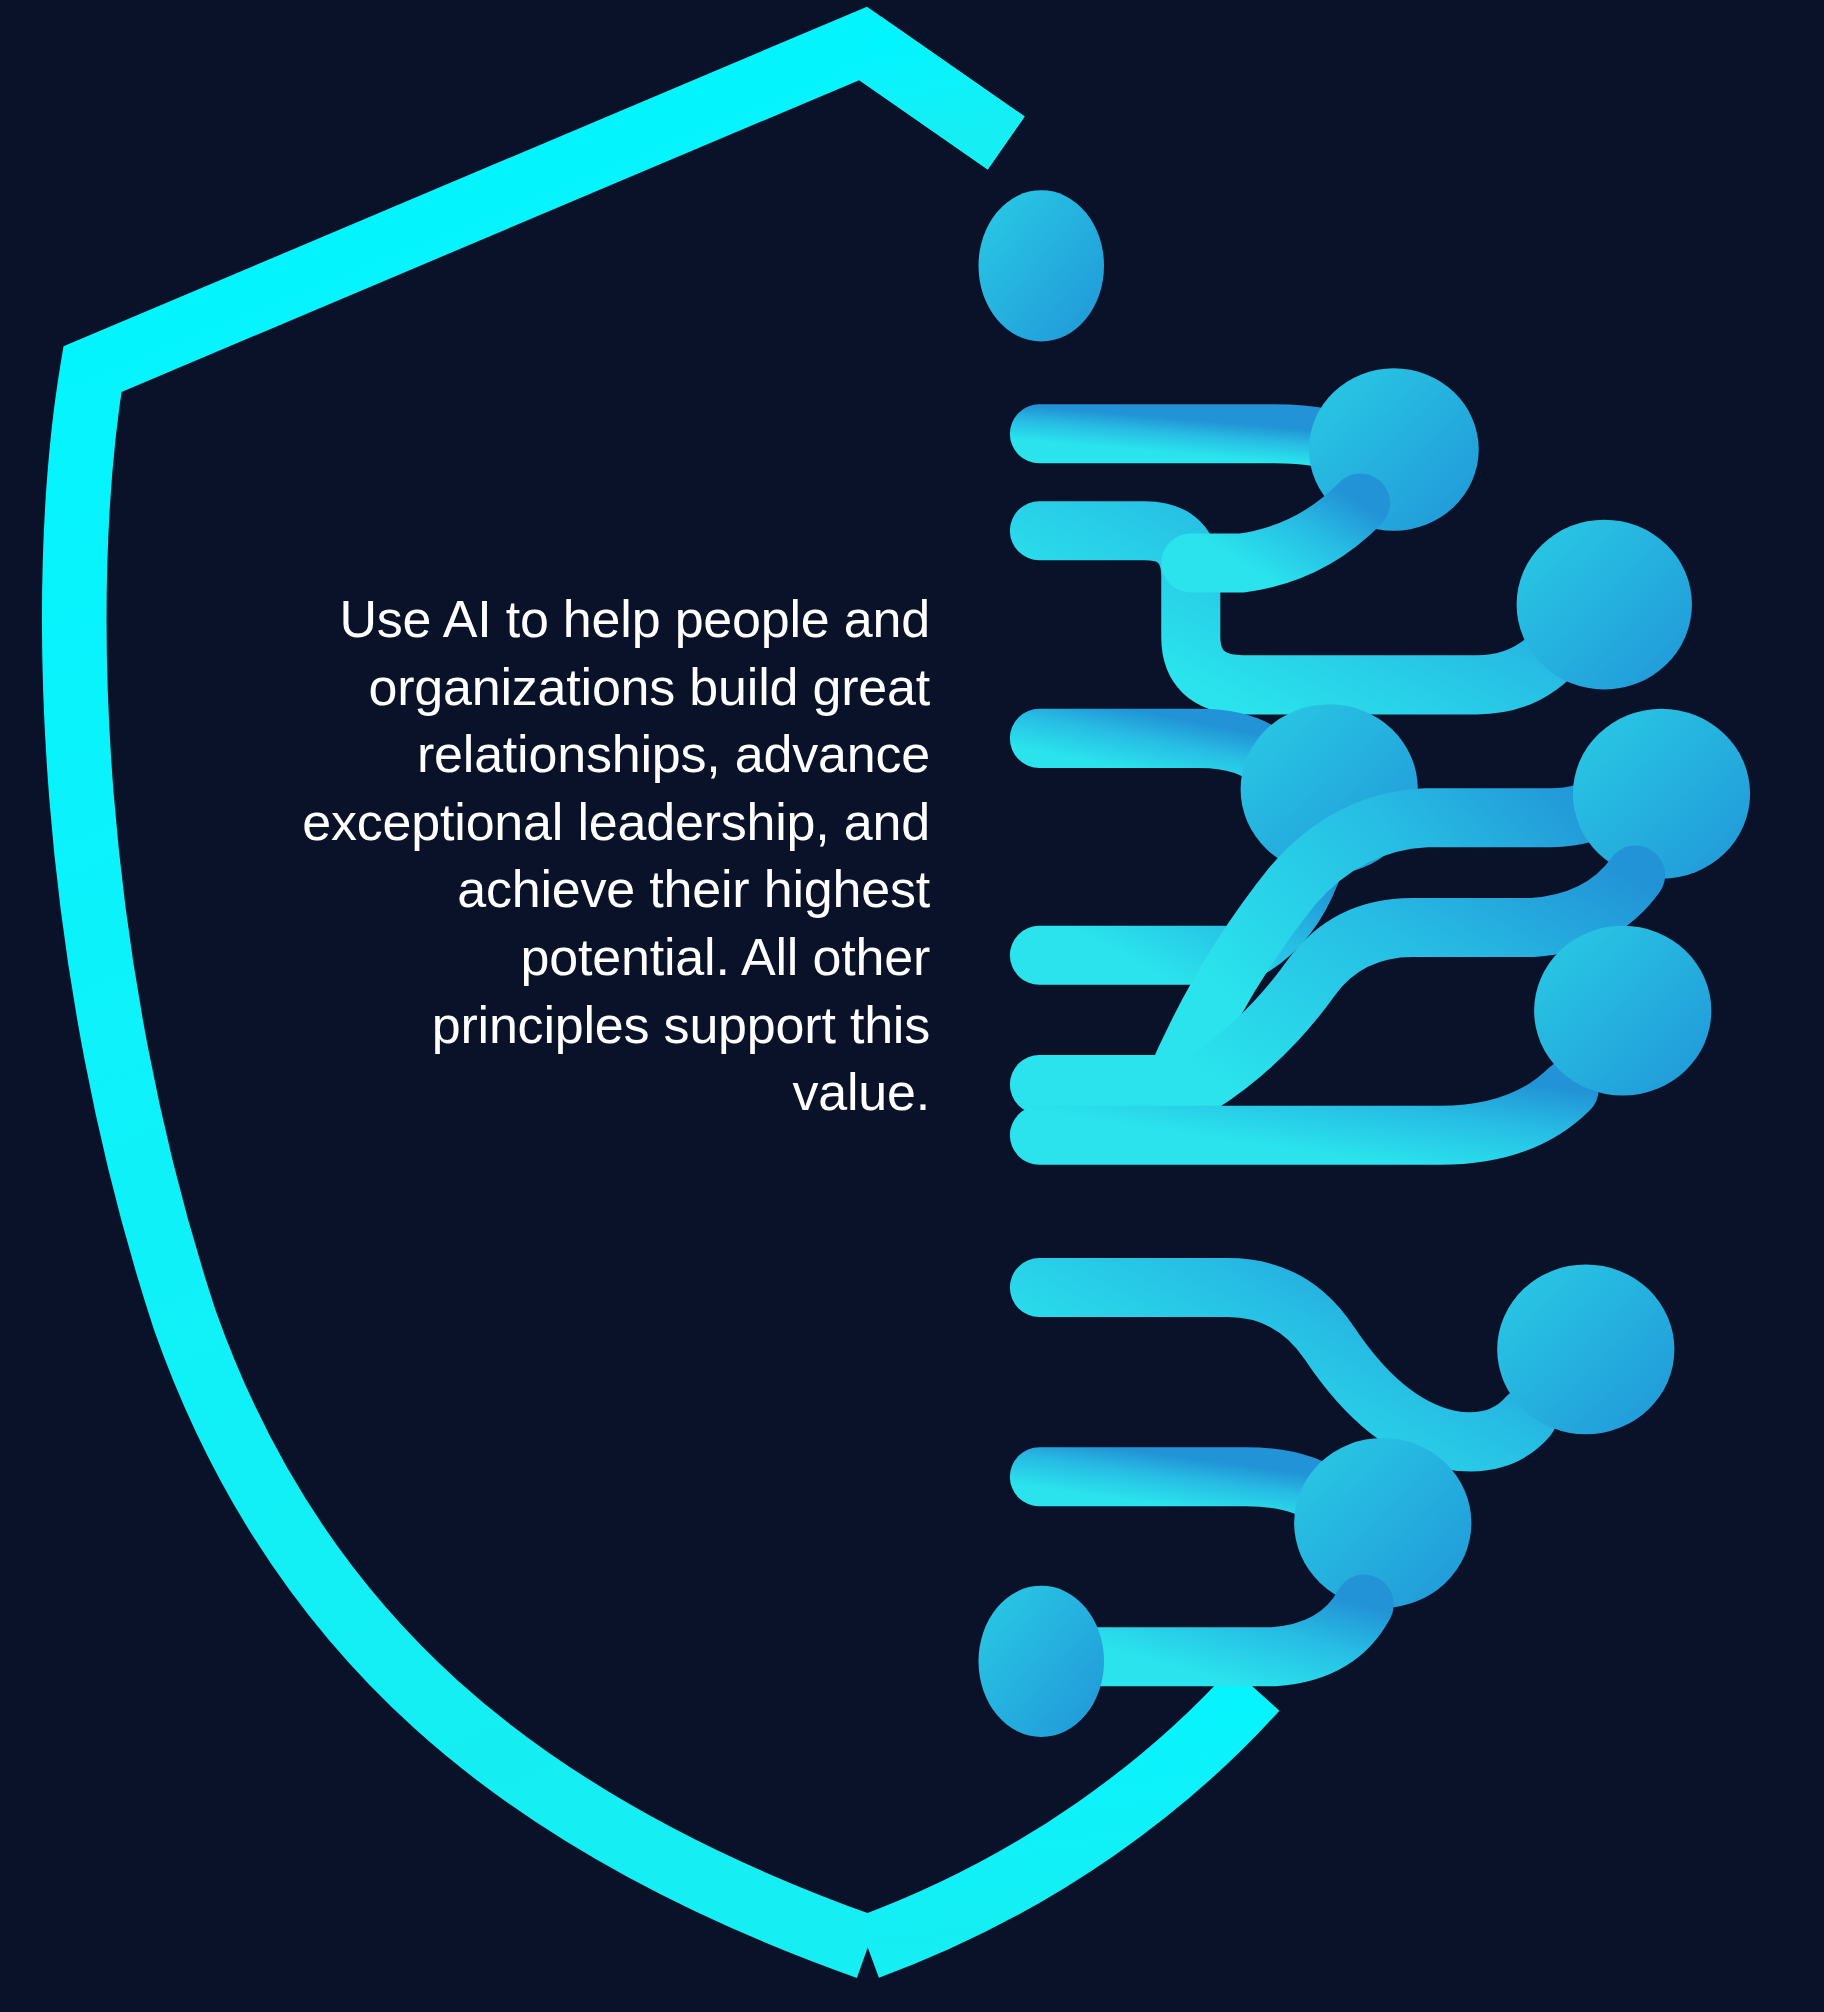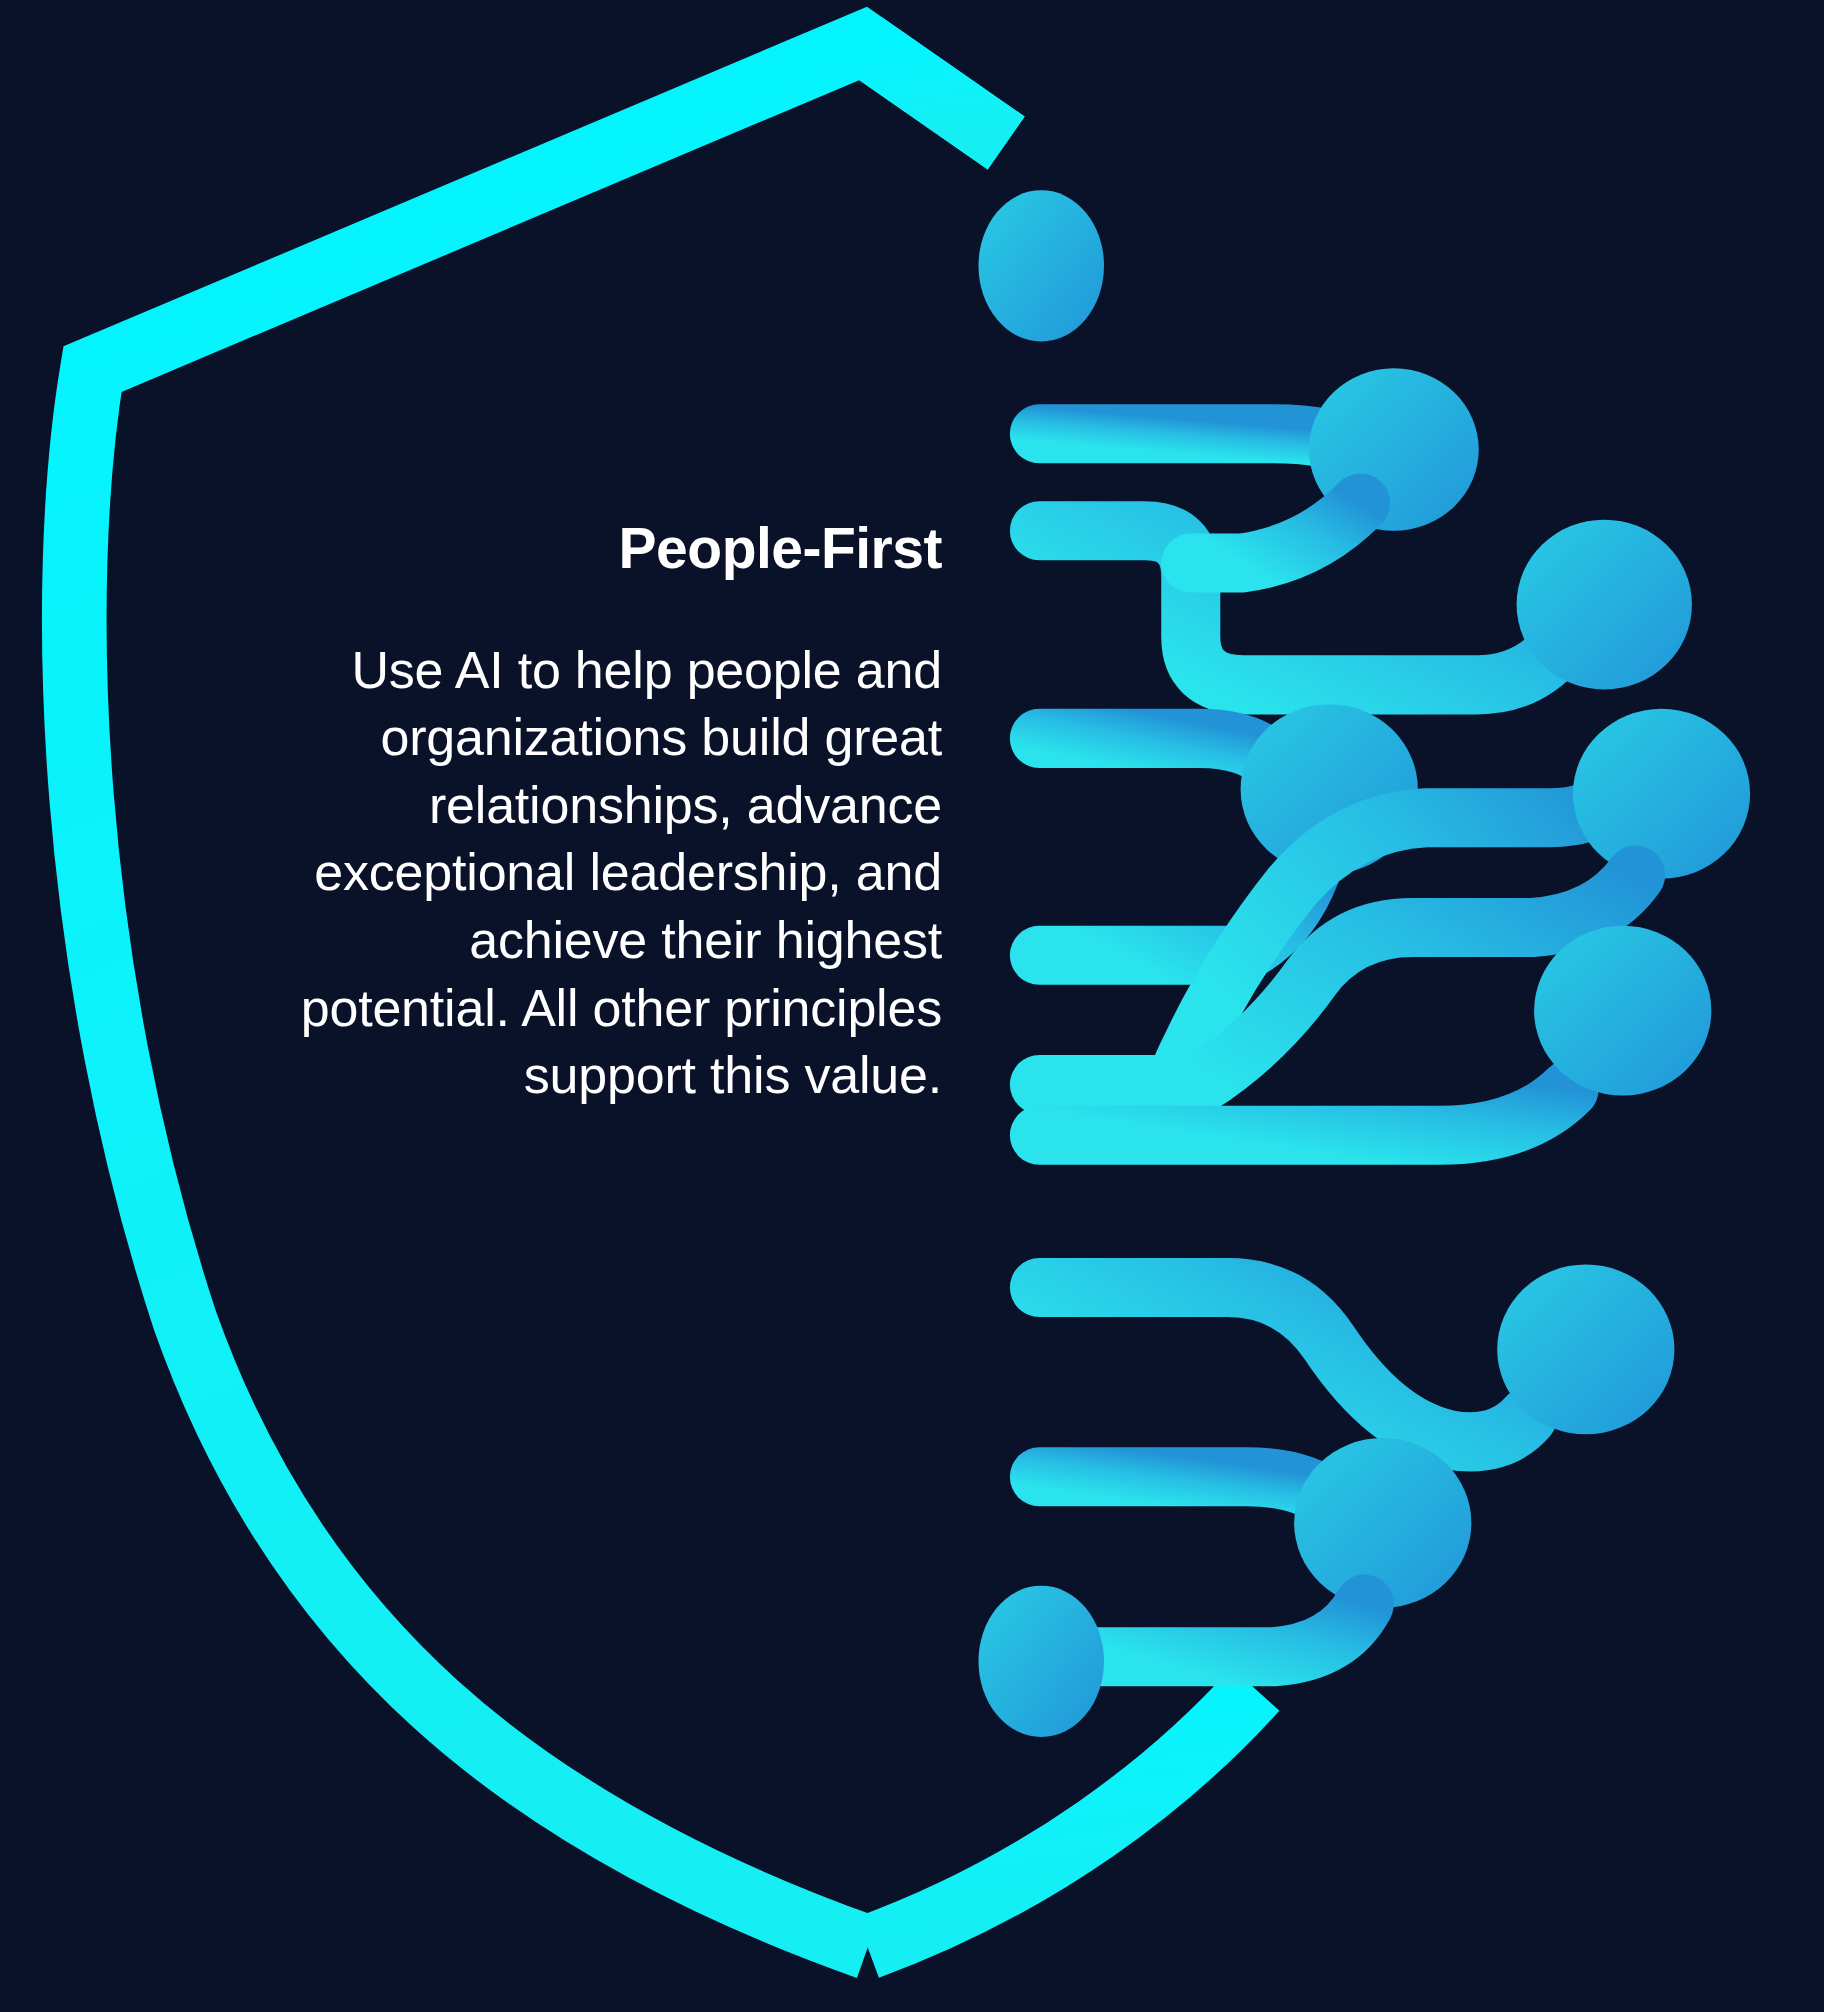--- a/index.html
+++ b/index.html
@@ -33,21 +33,21 @@
   #title {
     margin: 0;
     color: #ffffff;
     font-size: 57px;
     font-weight: 700;
     letter-spacing: -0.5px;
     line-height: 1.1;
     font-family: "Liberation Sans", "DejaVu Sans", sans-serif;
   }
   #body-copy {
-    margin: 0;
+    margin: 12px;
     padding-top: 57px;
     color: #ffffff;
     font-size: 52px;
     font-weight: 400;
     line-height: 1.30;
     letter-spacing: -0.2px;
     font-family: "Liberation Sans", "DejaVu Sans", sans-serif;
   }
 </style>
 </head>
@@ -132,18 +132,17 @@
       <path d="M 1126 1600 H 1350 Q 1410 1600 1440 1625" stroke="url(#circGrad)" stroke-width="64" fill="none" stroke-linecap="round" stroke-linejoin="round"></path>
       <ellipse cx="1498" cy="1650" rx="96" ry="92" fill="url(#nodeGrad)"></ellipse>
       <path d="M 1478 1738 Q 1450 1790 1380 1795 H 1126" stroke="url(#circGrad)" stroke-width="64" fill="none" stroke-linecap="round" stroke-linejoin="round"></path>
 
       <ellipse cx="1128" cy="288" rx="68" ry="82" fill="url(#nodeGrad)"></ellipse>
       <ellipse cx="1128" cy="1800" rx="68" ry="82" fill="url(#nodeGrad)"></ellipse>
     </g>
   </svg>
 
   <div id="text-block">
-    <h1 id="title">People-First</h1>
     <p id="body-copy">Use AI to help people and organizations build great relationships, advance exceptional leadership, and achieve their highest potential. All other principles support this value.</p>
   </div>
 
 </div>
 
 
 </body></html>

